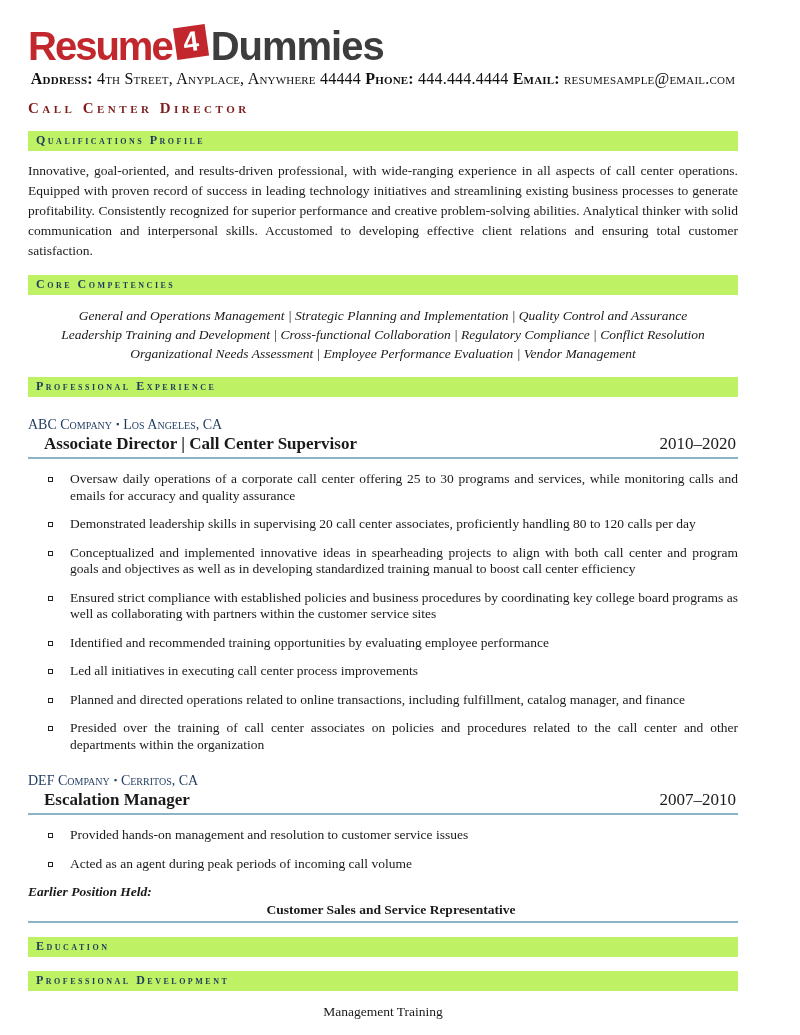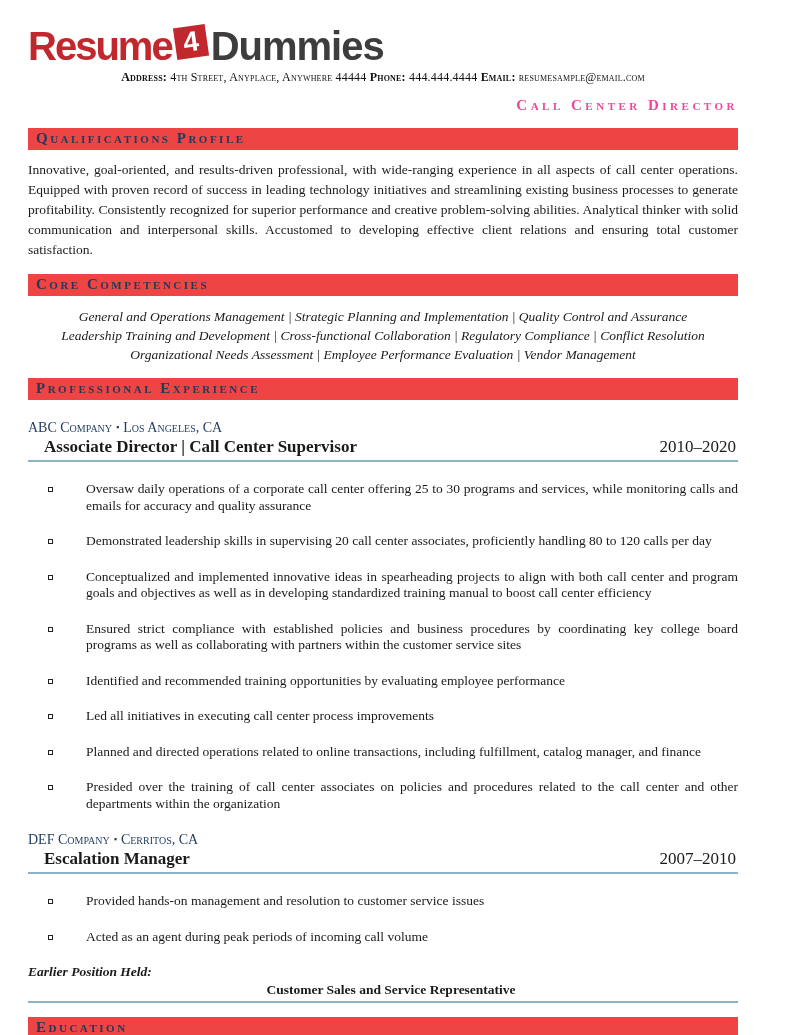--- a/index.html
+++ b/index.html
@@ -27,36 +27,36 @@
   }
   .logo-four {
     color: #ffffff; font-family: "Liberation Sans", sans-serif;
     font-weight: bold; font-size: 28px; line-height: 28px;
   }
   .logo-word2 {
     color: #3d3d3d; font-family: "Liberation Sans", sans-serif;
     font-weight: bold; font-size: 40px; line-height: 40px; letter-spacing: -1px;
   }
   .contact-line {
-    text-align: center; font-size: 12px; margin-top: 2px;
+    text-align: center; font-size: 16px; margin-top: 2px;
     font-variant: small-caps; letter-spacing: 0.2px; color: #111;
   }
   .contact-line b { font-weight: bold; }
 
   .resume-title {
-    text-align: right; margin-top: 12px;
-    color: #ec4899; font-weight: bold; font-variant: small-caps;
+    text-align: left; margin-top: 12px;
+    color: #7f1d1d; font-weight: bold; font-variant: small-caps;
     font-size: 15px; letter-spacing: 3.5px;
   }
 
   
   .section-bar {
-    background: #ef4444; color: #1e3a5c;
+    background: #bef264; color: #1e3a5c;
     font-weight: bold; font-variant: small-caps;
-    font-size: 15px; letter-spacing: 2.5px;
+    font-size: 12px; letter-spacing: 2.5px;
     padding: 2px 8px 3px 8px; margin-top: 14px;
   }
 
   
   .summary {
     margin-top: 10px; text-align: justify;
     font-size: 13.5px; line-height: 20px;
   }
 
   
@@ -70,21 +70,21 @@
   }
   .company-sep { font-size: 9px; position: relative; top: -2px; margin: 0 4px; font-variant: normal; }
   .job-title-row {
     display: flex; justify-content: space-between; align-items: center;
     border-bottom: 2px solid #8db3c7;
     padding: 1px 2px 3px 16px; font-size: 17px;
   }
   .job-title { font-weight: bold; }
   .job-dates { font-weight: normal; }
   .bullets { margin-top: 3px; }
-  .bullet { display: flex; margin: 19px 0; gap: 16px; }
+  .bullet { display: flex; margin: 12px 0; }
   .bullet-marker {
     width: 5px; height: 5px; border: 1.5px solid #222;
     margin: 6px 0 0 20px; flex: none; background: #fff;
   }
   .bullet-text {
     margin-left: 17px; flex: 1;
     font-size: 13.5px; line-height: 16.5px; text-align: justify;
   }
   .earlier-label { margin-top: 12px; font-weight: bold; font-style: italic; font-size: 13.5px; }
   .earlier-title { margin-top: 2px; padding-left: 16px; font-weight: bold; font-size: 13.5px; text-align: center; }

